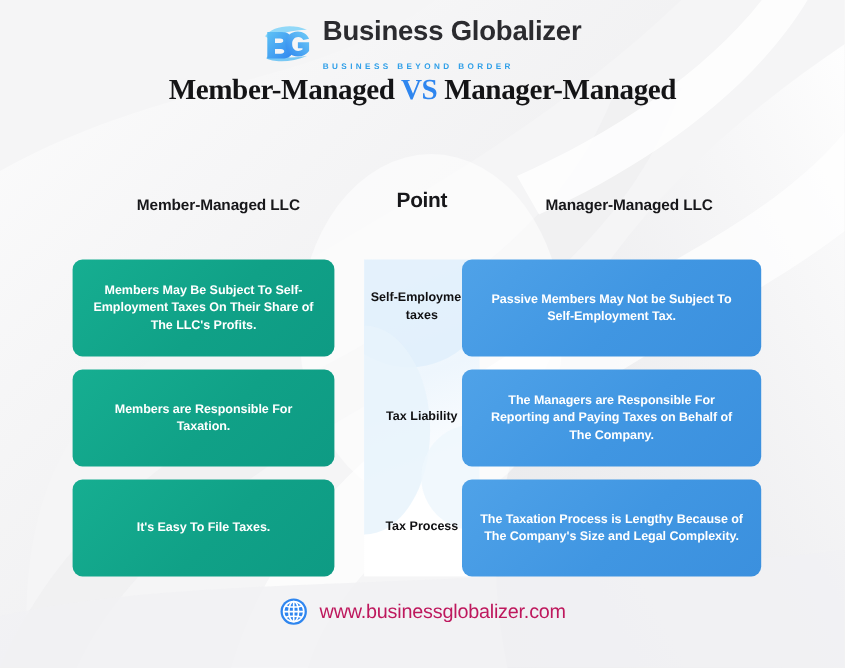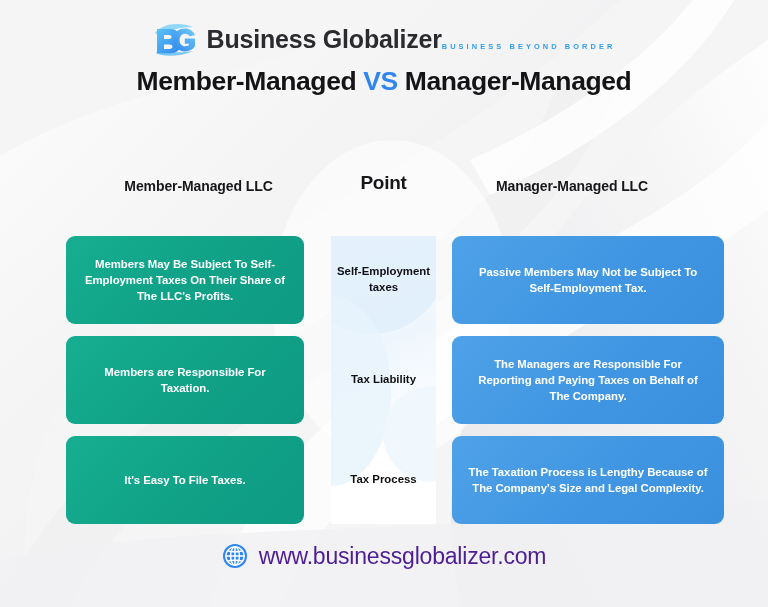--- a/index.html
+++ b/index.html
@@ -12,27 +12,27 @@
 
   
   #bg{position:absolute;inset:0;z-index:0;overflow:hidden;background:
       linear-gradient(180deg,#fbfbfc 0%,#f4f4f5 55%,#efeff1 100%);}
   #bg svg{position:absolute;inset:0;width:768px;height:607px;}
 
   
   #logo-row{position:absolute;left:0;top:16px;width:768px;height:48px;z-index:3;
             display:flex;align-items:center;justify-content:center;gap:10px;}
   #logo-mark{width:44px;height:34px;flex:0 0 auto;}
-  #logo-text-wrap{display:flex;flex-direction:row;justify-content:center;}
+  #logo-text-wrap{display:flex;flex-direction:column;justify-content:center;}
   #logo-title{font-size:25px;font-weight:700;color:#2b2b2f;letter-spacing:-.2px;line-height:1.02;}
   #logo-sub{font-size:7.4px;font-weight:700;color:#2f9fe8;letter-spacing:3.1px;
             margin-top:16px;line-height:1;}
 
   
-  #headline{position:absolute;left:0;top:66px;width:768px;z-index:3;text-align:center;}
+  #headline{position:absolute;left:0;top:66px;width:768px;z-index:3;text-align:center;font-family:Liberation Serif, serif;}
   #headline-l1{font-size:26.5px;font-weight:700;color:#141416;letter-spacing:-.4px;line-height:1.18;}
   #headline-l1 .vs{color:#2f86ef;}
   #headline-l2{font-size:25px;font-weight:700;color:#2f86ef;letter-spacing:-.3px;
                line-height:1.18;margin-top:3px;}
 
   
   #table{position:absolute;left:0;top:178px;width:768px;z-index:3;}
   #col-heads{position:relative;height:28px;}
   .chead{position:absolute;top:0;font-size:14px;font-weight:700;color:#17171a;
          text-align:center;letter-spacing:-.1px;}
@@ -54,34 +54,34 @@
   .row{position:absolute;left:0;width:768px;height:88px;}
   .row.r1{top:29px;}
   .row.r2{top:129px;}
   .row.r3{top:229px;padding-left:29px;}
 
   .cell{position:absolute;top:0;height:88px;display:flex;align-items:center;
         justify-content:center;text-align:center;box-sizing:border-box;}
   .cell-left{left:66px;width:238px;border-radius:9px;
      background:linear-gradient(135deg,#16ae91 0%,#10a187 55%,#0e9b84 100%);
      padding:0 16px;}
-  .cell-right{left:452px;width:272px;border-radius:9px;
+  .cell-right{left:420px;width:272px;border-radius:9px;
      background:linear-gradient(135deg,#4fa2e8 0%,#4096e2 55%,#3b90de 100%);
      padding:0 16px;}
   .cell-mid{left:331px;width:105px;padding:0 5px;}
 
   .cell-left .txt,.cell-right .txt{color:#ffffff;font-size:11.4px;font-weight:700;
      line-height:1.42;letter-spacing:-.05px;}
   .cell-mid .txt{color:#101012;font-size:11.4px;font-weight:700;line-height:1.38;}
 
   
   #footer{position:absolute;left:0;top:536px;width:768px;height:40px;z-index:3;
           display:flex;align-items:center;justify-content:center;gap:11px;}
   #globe-icon{width:26px;height:26px;flex:0 0 auto;}
-  #site-url{font-size:23px;font-weight:400;color:#4c1d95;letter-spacing:-.2px;}
+  #site-url{font-size:18px;font-weight:400;color:#be185d;letter-spacing:-.2px;}
 </style>
 </head>
 <body>
 
 <div id="bg">
   <svg viewBox="0 0 768 607" xmlns="http://www.w3.org/2000/svg" aria-hidden="true">
     <defs>
       <linearGradient id="gw" x1="0" y1="0" x2="1" y2="1">
         <stop offset="0%" stop-color="#ffffff" stop-opacity="0.95"></stop>
         <stop offset="100%" stop-color="#e3e3e6" stop-opacity="0.55"></stop>

